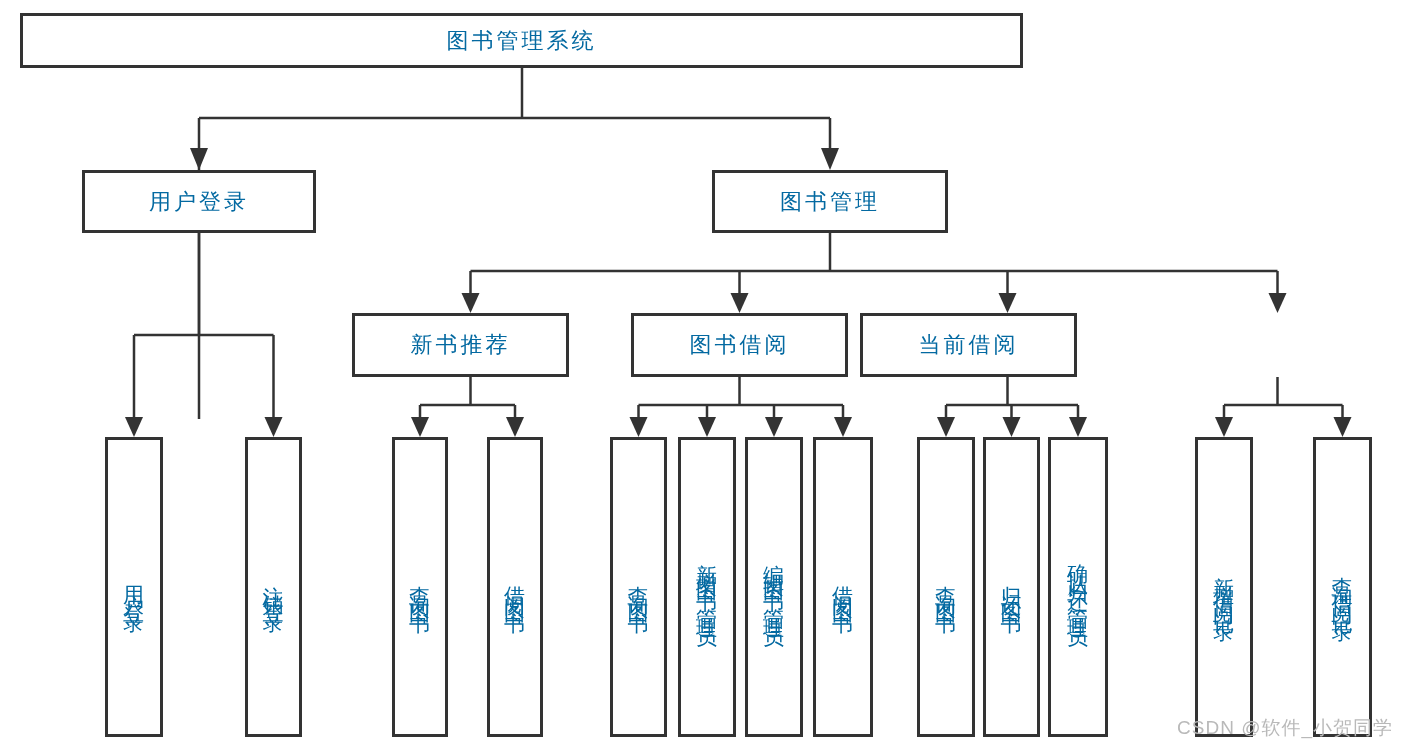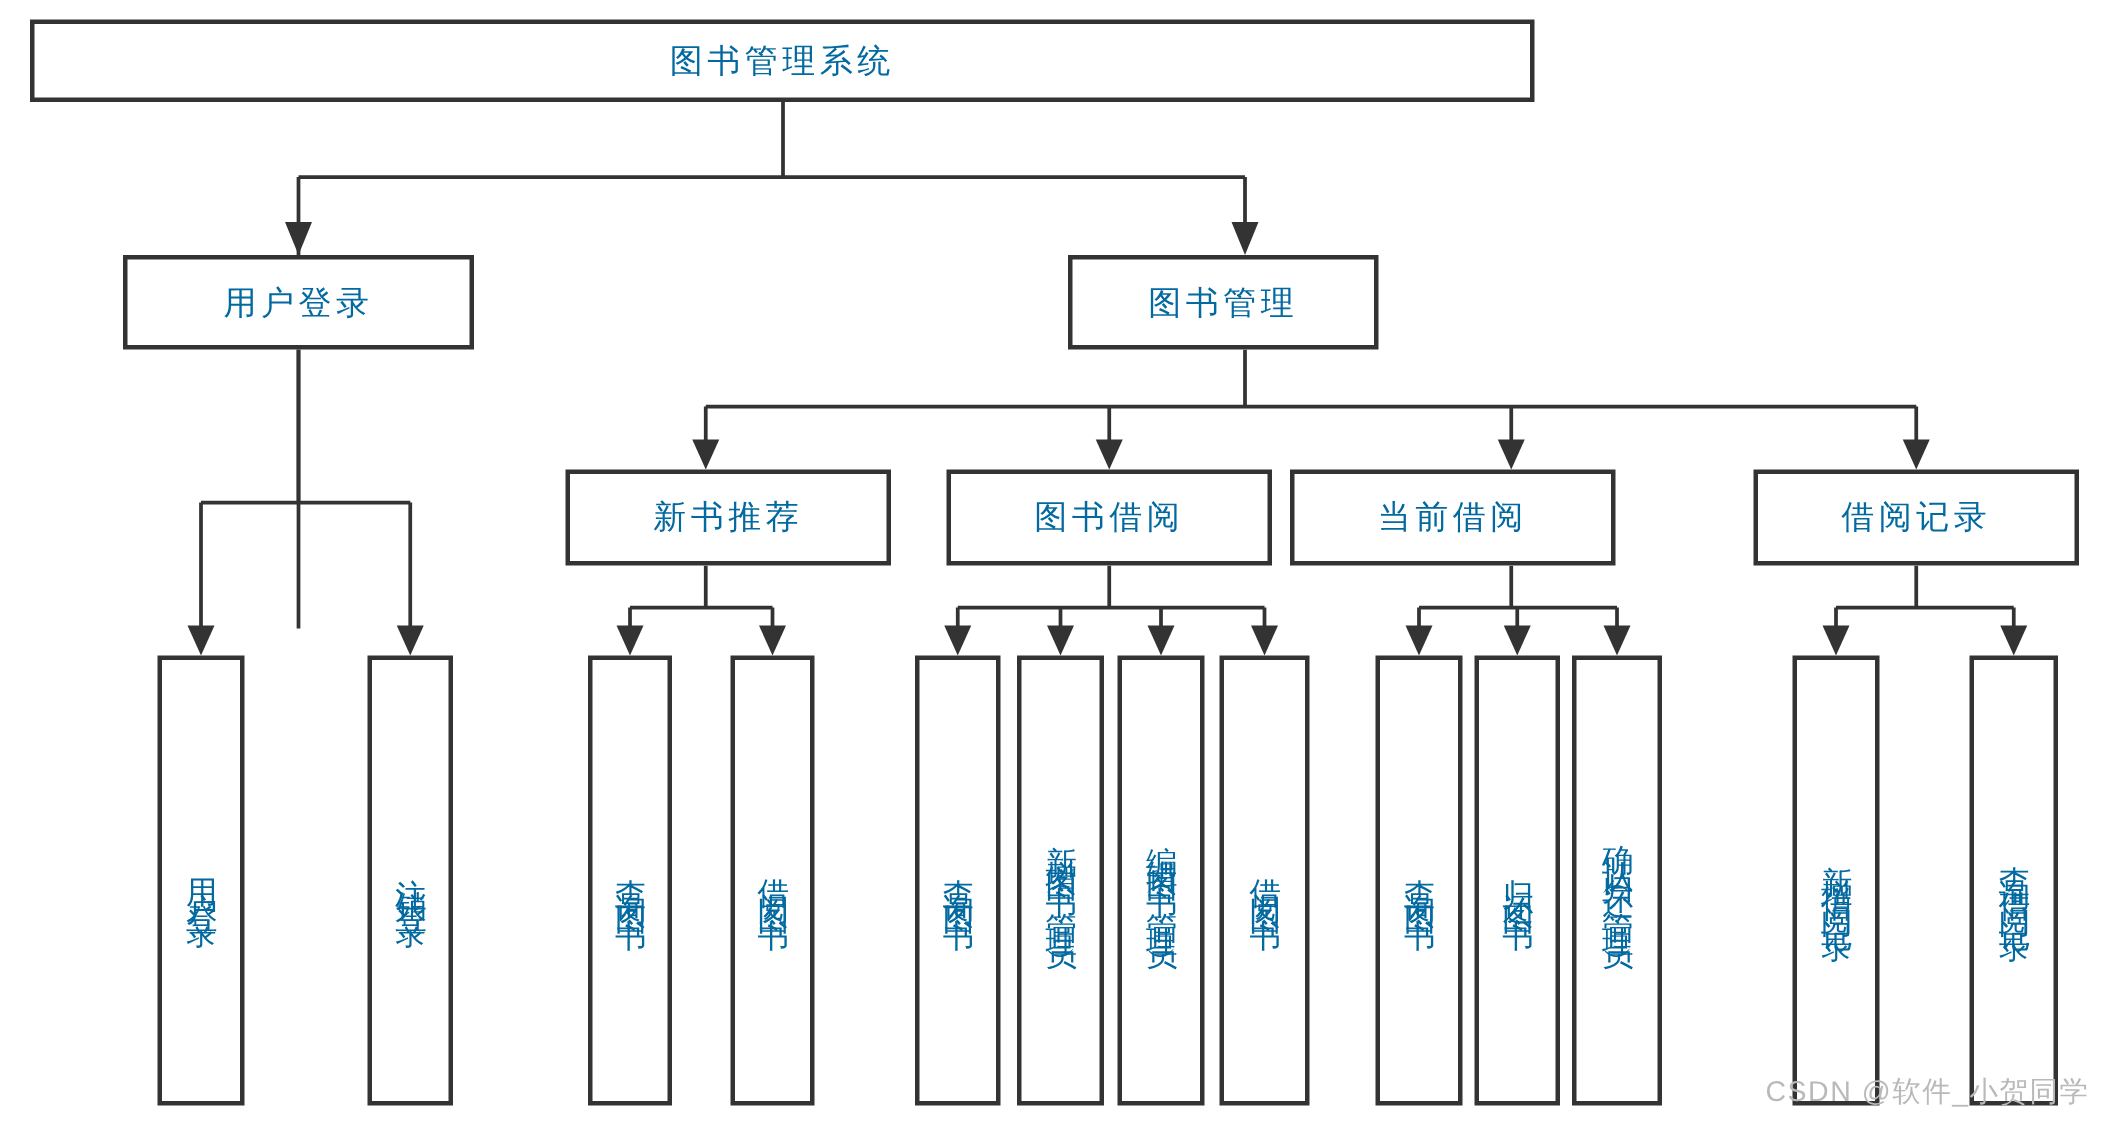--- a/index.html
+++ b/index.html
@@ -53,22 +53,22 @@
     right: 12px;
     bottom: 6px;
     font-size: 19px;
     letter-spacing: 1px;
     color: #b9b9b9;
     white-space: nowrap;
   }
   
   .n-root      { left: 20px;   top: 13px;  width: 1003px; height: 55px; }
   .n-login     { left: 82px;   top: 170px; width: 234px;  height: 63px; }
-  .n-mgmt      { left: 712px;  top: 170px; width: 207px;  height: 63px; }
-  .n-newbook   { left: 377px;  top: 313px; width: 217px;  height: 64px; }
+  .n-mgmt      { left: 712px;  top: 170px; width: 236px;  height: 63px; }
+  .n-newbook   { left: 352px;  top: 313px; width: 217px;  height: 64px; }
   .n-borrow    { left: 631px;  top: 313px; width: 217px;  height: 64px; font-family: Liberation Mono, monospace; }
   .n-current   { left: 860px;  top: 313px; width: 217px;  height: 64px; }
   .n-record    { left: 1169px; top: 313px; width: 217px;  height: 64px; }
   .l-userlogin { left: 105px;  width: 58px; }
   .l-logout    { left: 245px;  width: 57px; }
   .l-nbquery   { left: 392px;  width: 56px; }
   .l-nbborrow  { left: 487px;  width: 56px; }
   .l-bbquery   { left: 610px;  width: 57px; }
   .l-bbadd     { left: 678px;  width: 58px; }
   .l-bbedit    { left: 745px;  width: 58px; }
@@ -154,21 +154,20 @@
   </svg>
 
   <div class="box hbox n-root">图书管理系统</div>
 
   <div class="box hbox n-login">用户登录</div>
   <div class="box hbox n-mgmt">图书管理</div>
 
   <div class="box hbox n-newbook">新书推荐</div>
   <div class="box hbox n-borrow">图书借阅</div>
   <div class="box hbox n-current">当前借阅</div>
-  <div class="box hbox n-record">借阅记录</div>
 
   <div class="box vbox l-userlogin">用户登录</div>
   <div class="box vbox l-logout">注销登录</div>
 
   <div class="box vbox l-nbquery">查询图书</div>
   <div class="box vbox l-nbborrow">借阅图书</div>
 
   <div class="box vbox l-bbquery">查询图书</div>
   <div class="box vbox l-bbadd">新增图书（管理员）</div>
   <div class="box vbox l-bbedit">编辑图书（管理员）</div>

